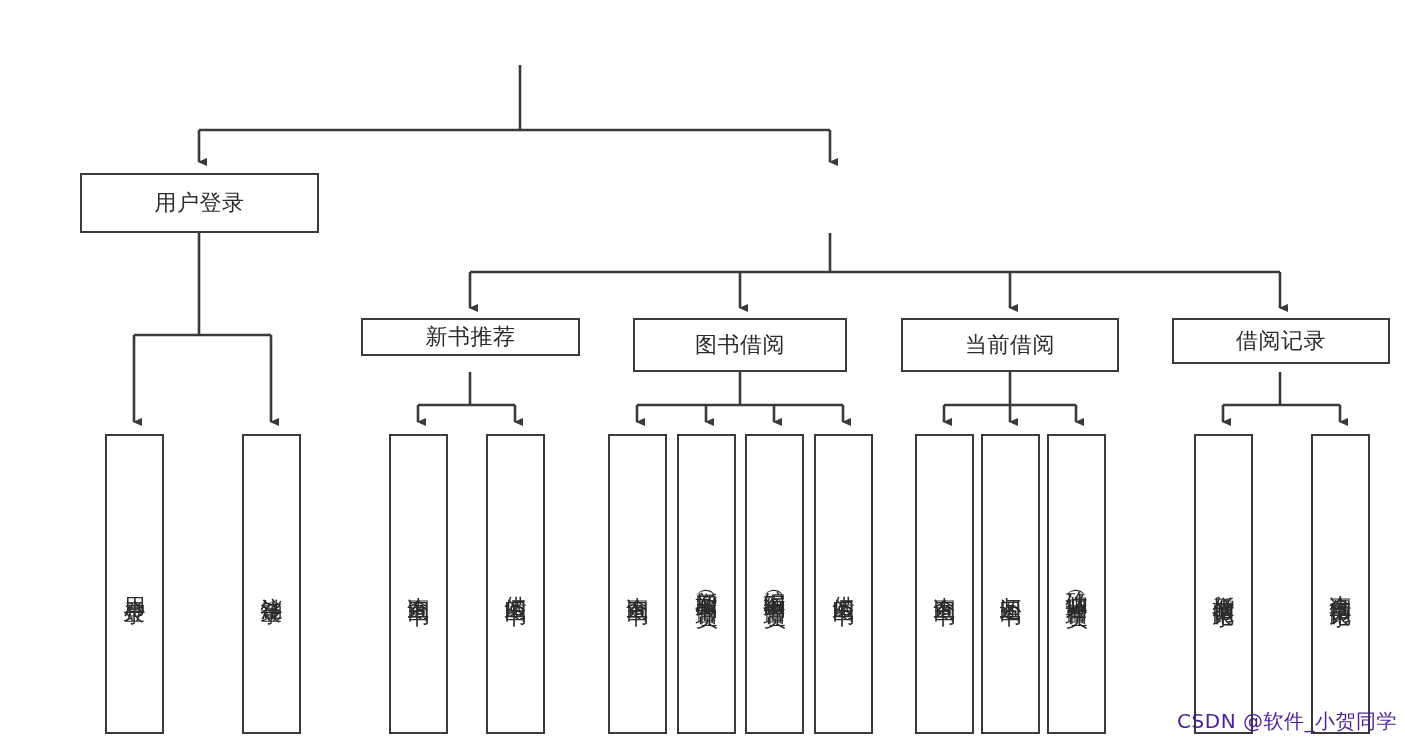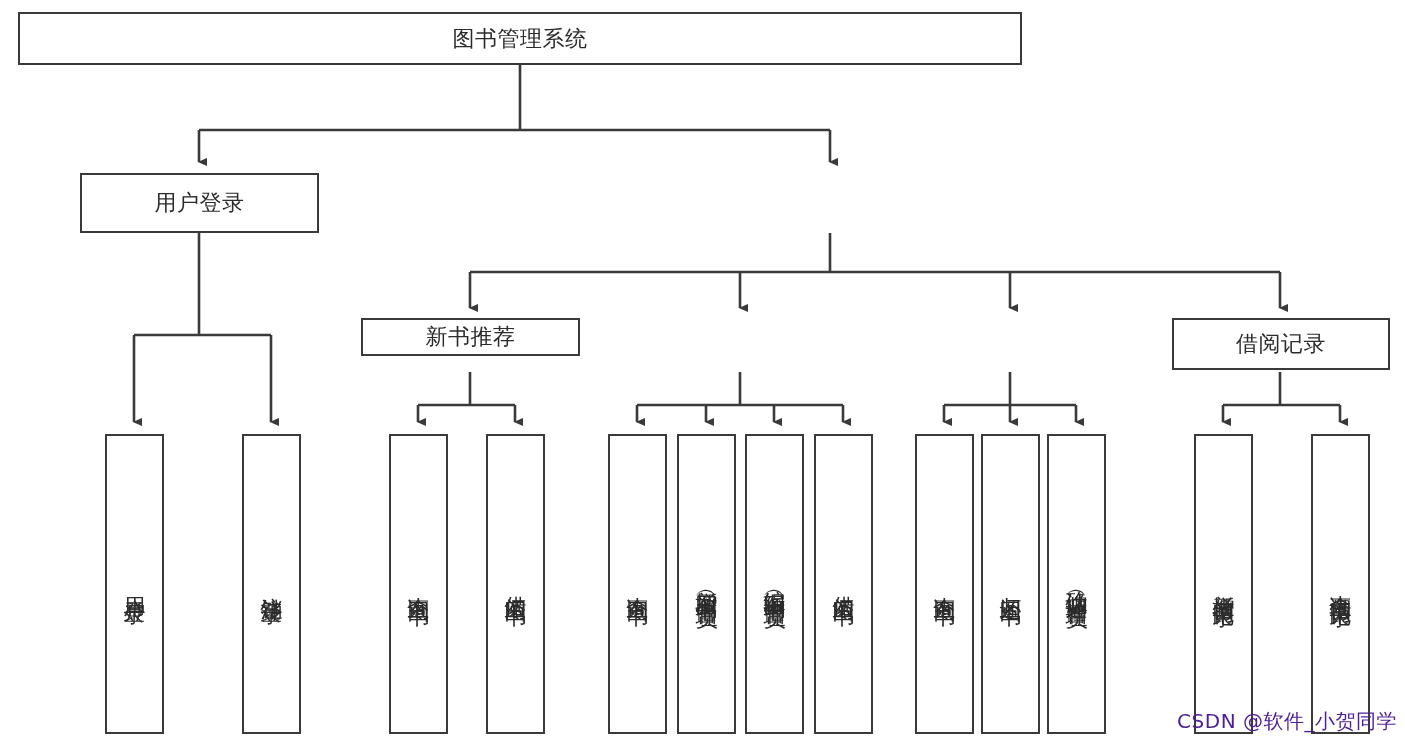--- a/index.html
+++ b/index.html
@@ -118,36 +118,39 @@
       <path d="M1010,405 L1010,422" marker-end="url(#arrowhead)"></path>
       <path d="M1076,405 L1076,422" marker-end="url(#arrowhead)"></path>
 
       <path d="M1280,372 L1280,405"></path>
       <path d="M1223,405 L1340,405"></path>
       <path d="M1223,405 L1223,422" marker-end="url(#arrowhead)"></path>
       <path d="M1340,405 L1340,422" marker-end="url(#arrowhead)"></path>
     </g>
   </svg>
 
-  <div class="node node-horizontal node-root" style="left:18px; top:12px; width:1004px; height:53px;">
-    <span>图书管理系统</span>
-  </div>
 
   <div class="node node-horizontal" style="left:80px; top:173px; width:239px; height:60px;">
     <span>用户登录</span>
   </div>
 
 
   <div class="node node-horizontal" style="left:361px; top:318px; width:219px; height:38px;">
     <span>新书推荐</span>
   </div>
 
-
-
-  <div class="node node-horizontal" style="left:1172px; top:318px; width:218px; height:52px;">
+  <div class="node node-horizontal" style="left:633px; top:318px; width:214px; height:54px;">
+    <span>图书借阅</span>
+  </div>
+
+  <div class="node node-horizontal" style="left:901px; top:318px; width:218px; height:54px;">
+    <span>当前借阅</span>
+  </div>
+
+  <div class="node node-horizontal" style="left:1172px; top:318px; width:218px; height:46px;">
     <span>借阅记录</span>
   </div>
 
   <div class="node node-vertical" style="left:105px; top:434px; width:59px; height:300px;">
     <span>用户登录</span>
   </div>
 
   <div class="node node-vertical" style="left:242px; top:434px; width:59px; height:300px;">
     <span>注销登录</span>
   </div>

